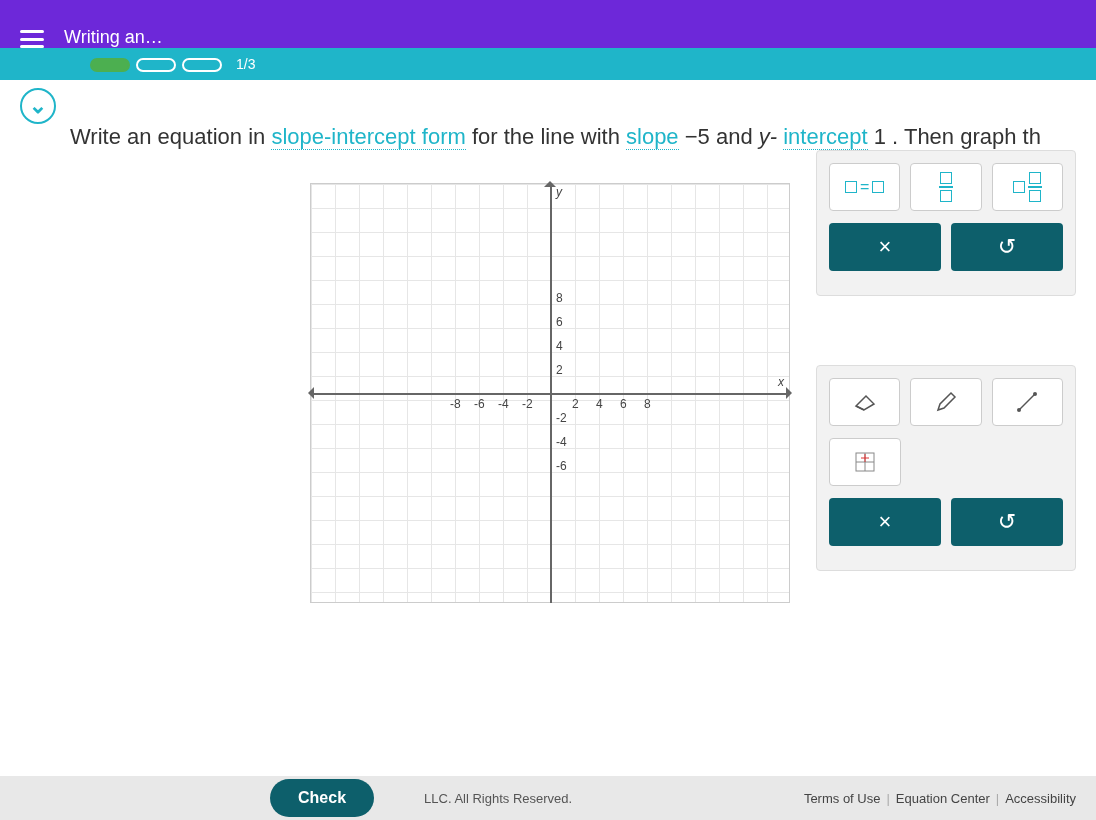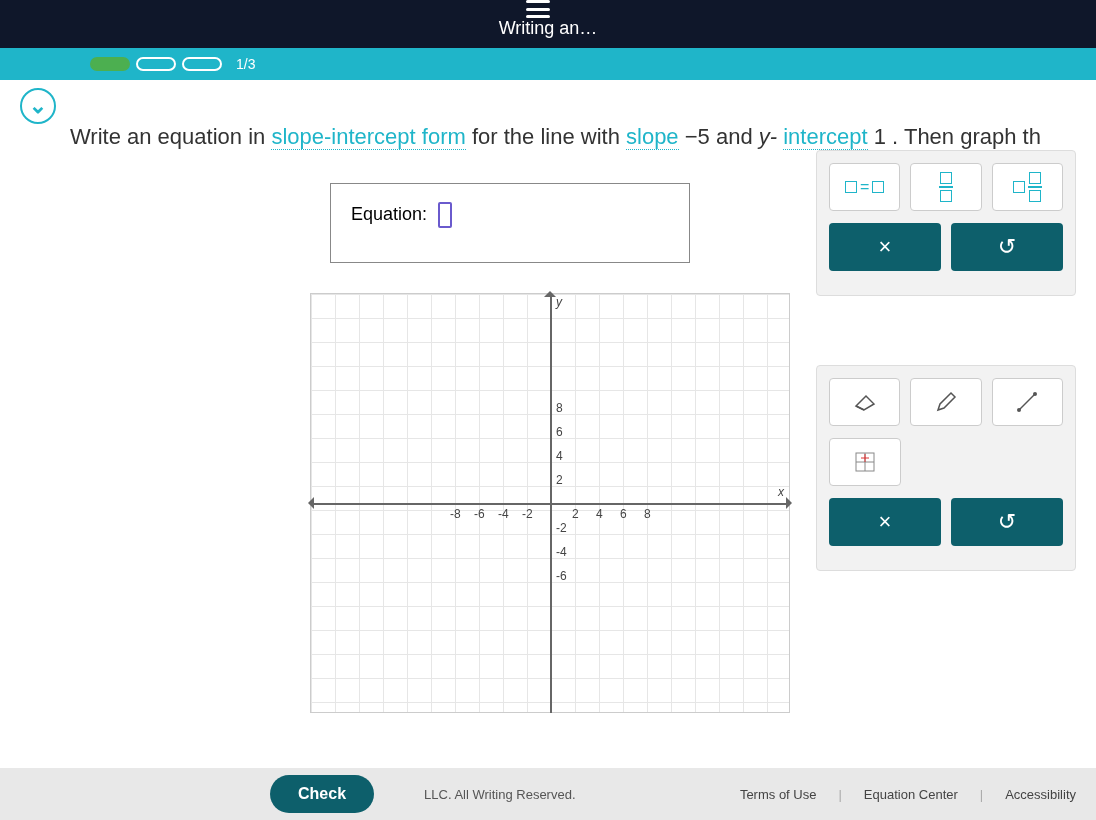--- a/index.html
+++ b/index.html
@@ -5,37 +5,36 @@
   * { box-sizing: border-box; margin: 0; padding: 0; }
   body {
     font-family: Arial, Helvetica, sans-serif;
     background: #f5f5f5;
     width: 1096px;
     height: 820px;
     overflow: hidden;
     position: relative;
   }
   .header {
-    background: #0f172a;
+    background: #6d28d9;
     height: 48px;
     display: flex;
-    align-items: center;
+    align-items: flex-end;
     padding: 0 20px;
     color: #fff;
-    flex-direction: column;
   }
   .menu-btn {
     width: 24px; height: 18px;
     display: flex; flex-direction: column; justify-content: space-between;
     margin-right: 20px;
   }
   .menu-btn span { height: 3px; background: #fff; border-radius: 2px; }
   .header-title { font-size: 18px; font-weight: 500; }
   .progress-row {
-    display: flex; align-items: center;
+    display: flex; align-items: flex-end;
     padding: 8px 90px;
     background: #1fb5c9;
     gap: 6px;
   }
   .seg {
     width: 40px; height: 14px;
     border: 2px solid #fff;
     border-radius: 7px;
     background: transparent;
   }
@@ -143,35 +142,35 @@
   }
   .axis-x { position:absolute; left:0; right:0; top:50%; height:2px; background:#666; }
   .axis-y { position:absolute; top:0; bottom:0; left:50%; width:2px; background:#666; }
   .arrow-r { position:absolute; right:-8px; top:50%; transform:translateY(-50%); border:6px solid transparent; border-left-color:#666; }
   .arrow-l { position:absolute; left:-8px; top:50%; transform:translateY(-50%); border:6px solid transparent; border-right-color:#666; }
   .arrow-u { position:absolute; top:-8px; left:50%; transform:translateX(-50%); border:6px solid transparent; border-bottom-color:#666; }
   .tick-lbl { position:absolute; font-size:12px; color:#444; }
   .footer {
     position: absolute;
     left:0; right:0; bottom:0;
-    height: 52px;
+    height: 44px;
     background: #e8e8e8;
     display:flex; align-items:center;
     padding: 0 20px;
     font-size: 13px; color:#555;
     gap: 10px;
   }
   .check-btn {
     background:#0d5f6b; color:#fff;
     border:none; border-radius:22px;
     padding:10px 28px; font-size:16px; font-weight:bold;
     cursor:pointer;
     margin-left: 250px;
   }
-  .footer-links { margin-left:auto; display:flex; gap:22px; color:#444; }
+  .footer-links { margin-left:auto; display:flex; gap:6px; color:#444; }
   .footer-links span { cursor:pointer; }
   .sep { color:#aaa; }
 </style>
 </head>
 <body>
 
 <div class="header">
   <div class="menu-btn">
     <span></span>
       <span></span>
@@ -199,24 +198,20 @@
     <span> for the line with </span>
     <span class="link">slope</span>
     <span> −5 </span>
     <span>and </span>
     <i>y-</i>
     <span class="link">intercept</span>
     <span> 1</span>
     <span>. Then graph th</span>
   </div>
 
-  <div class="eq-box">
-    <span class="eq-label">Equation:</span>
-    <span class="eq-input"></span>
-  </div>
 
   <div class="palette">
     <div class="pal-row">
       <div class="pal-btn">
         <span class="sq"></span>
           <span style="margin:0 3px;color:#1fb5c9">=</span>
           <span class="sq"></span>
       </div>
       <div class="pal-btn">
         <span class="frac">
@@ -317,21 +312,21 @@
     <span class="tick-lbl" style="left:calc(50% + 6px); top:calc(50% - 102px)">8</span>
     <span class="tick-lbl" style="left:calc(50% + 6px); top:calc(50% + 18px)">-2</span>
     <span class="tick-lbl" style="left:calc(50% + 6px); top:calc(50% + 42px)">-4</span>
     <span class="tick-lbl" style="left:calc(50% + 6px); top:calc(50% + 66px)">-6</span>
   </div>
 
 </div>
 
 <div class="footer">
   <button class="check-btn">Check</button>
-  <span style="margin-left:40px">LLC. All Writing Reserved.</span>
+  <span style="margin-left:40px">LLC. All Rights Reserved.</span>
   <div class="footer-links">
     <span>Terms of Use</span>
     <span class="sep">|</span>
     <span>Equation Center</span>
     <span class="sep">|</span>
     <span>Accessibility</span>
   </div>
 </div>
 
 </body></html>

